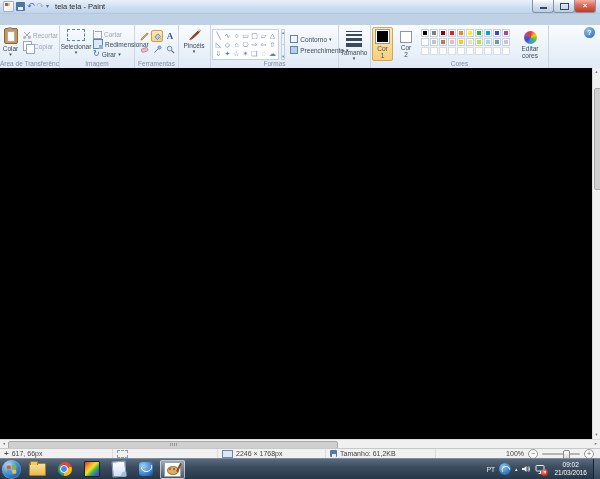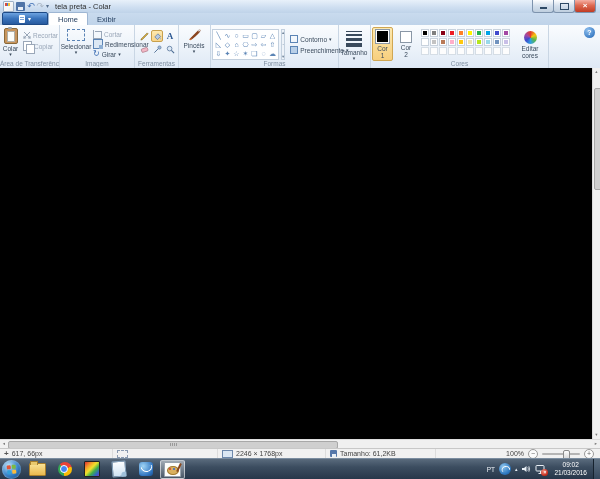--- a/index.html
+++ b/index.html
@@ -181,42 +181,34 @@
 <div class="app">
 
   <div class="titlebar">
     <div class="qat">
       <span class="qat-icon app-icon"></span>
       <span class="qat-icon save-icon"></span>
       <span class="undo-glyph">↶</span>
       <span class="redo-glyph">↷</span>
       <span class="qat-caret">▾</span>
     </div>
-    <span class="title-text">tela preta - Colar</span>
+    <span class="title-text">tela tela - Paint</span>
     <div class="winbtns">
       <div class="winbtn">
           <span class="min-bar"></span>
         </div>
       <div class="winbtn">
           <span class="max-box"></span>
         </div>
       <div class="winbtn close">
           <span>×</span>
         </div>
     </div>
   </div>
 
-  <div class="tabrow">
-    <div class="filebtn">
-      <span class="page"></span>
-      <span class="caret">▾</span>
-    </div>
-    <div class="tab active">Home</div>
-    <div class="tab">Exibir</div>
-  </div>
 
   <div class="ribbon">
 
     <div class="rgroup" style="width:60px;display:flex;gap:3px;">
       <div class="bigbtn" style="width:24px;">
         <span class="clipboard-icon"></span>
         <span>Colar</span>
         <span class="caret">▾</span>
       </div>
       <div style="display:flex;flex-direction:column;justify-content:flex-start;gap:1px;margin-top:3px;">

